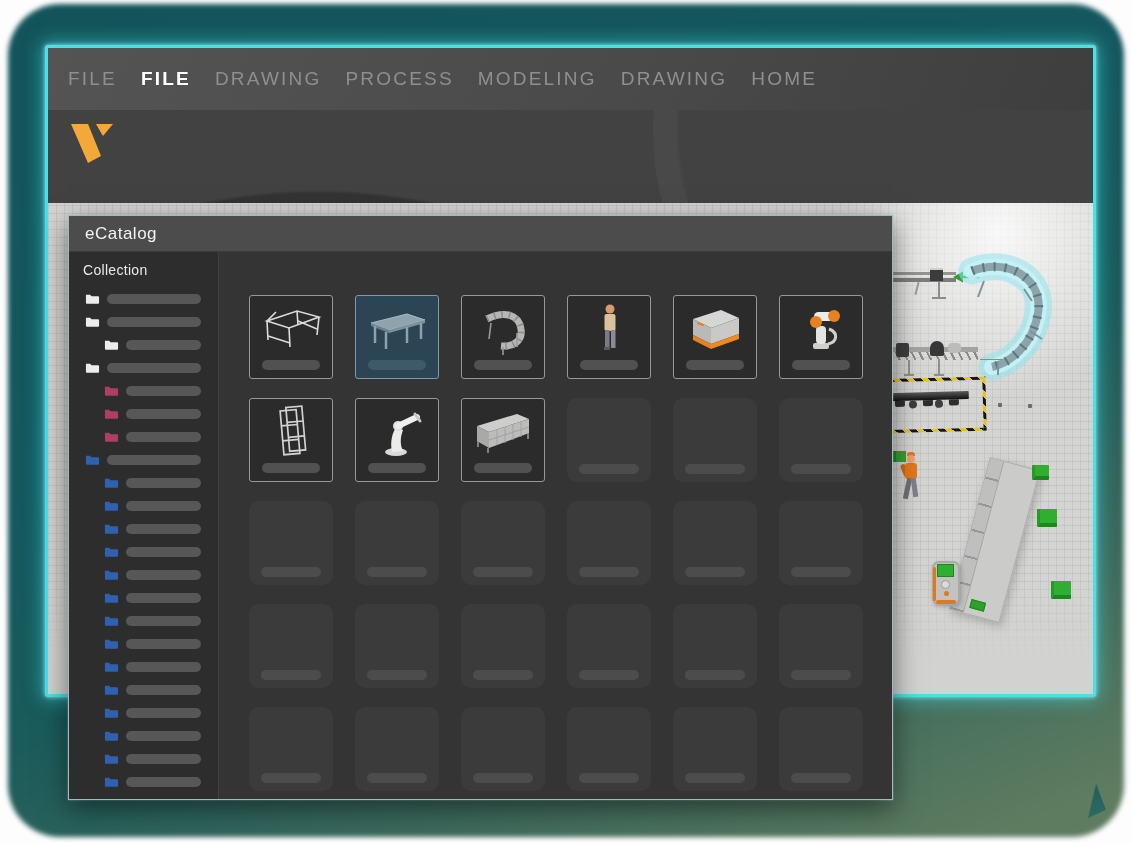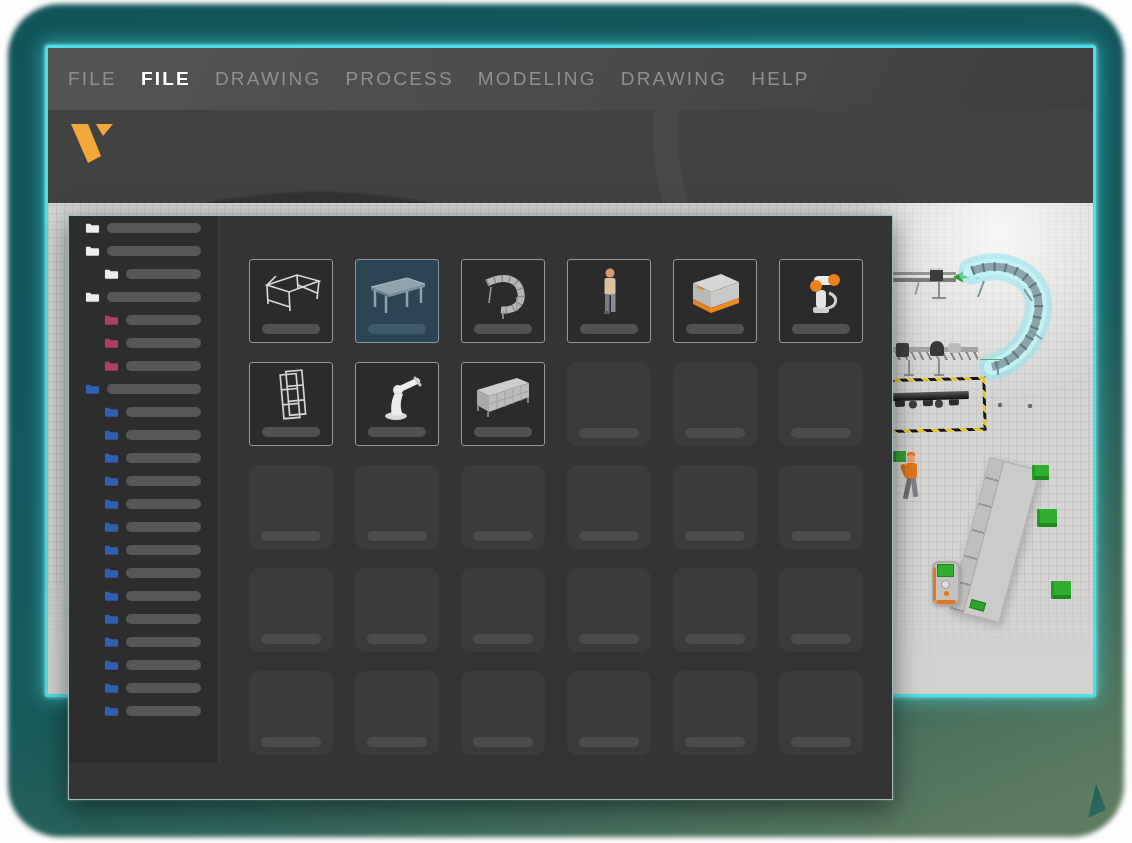--- a/index.html
+++ b/index.html
@@ -136,21 +136,21 @@
 
   <div class="window">
 
     <div class="menubar">
       <span class="menu-item">FILE</span>
       <span class="menu-item active">FILE</span>
       <span class="menu-item">DRAWING</span>
       <span class="menu-item">PROCESS</span>
       <span class="menu-item">MODELING</span>
       <span class="menu-item">DRAWING</span>
-      <span class="menu-item">HELP</span>
+      <span class="menu-item">HOME</span>
     </div>
 
     <div class="logoband">
       <div class="sweep2"></div>
       <svg class="vlogo" width="42" height="40" viewBox="0 0 42 40">
         <polygon points="0,0 17,0 30,32 17,39" fill="#f3a93a"></polygon>
         <polygon points="25,0 42,0 32,12" fill="#f3a93a"></polygon>
       </svg>
     </div>
 
@@ -229,22 +229,26 @@
         <div class="oL"></div>
           <div class="oB"></div>
           <div class="load"></div>
         <div class="hub"></div>
           <div class="odot"></div>
       </div>
     </div>
   </div>
 
   <div class="panel">
+    <div class="panel-title">
+      <span>eCatalog</span>
+    </div>
     <div class="panel-body">
       <div class="side">
+        <div class="side-header">Collection</div>
         <div>
   <div class="tree-row" style="padding-left: 16px;">
     <svg class="folder-icon" width="15" height="13" viewBox="0 0 16 13">
       <path d="M1 2.5 h4.4 l1.6 1.6 H14 a1 1 0 0 1 1 1 V11 a1 1 0 0 1 -1 1 H2 a1 1 0 0 1 -1 -1 Z" fill="#ededed"></path>
     </svg>
     <div class="tree-pill"></div>
   </div>
 
   <div class="tree-row" style="padding-left: 16px;">
     <svg class="folder-icon" width="15" height="13" viewBox="0 0 16 13">

